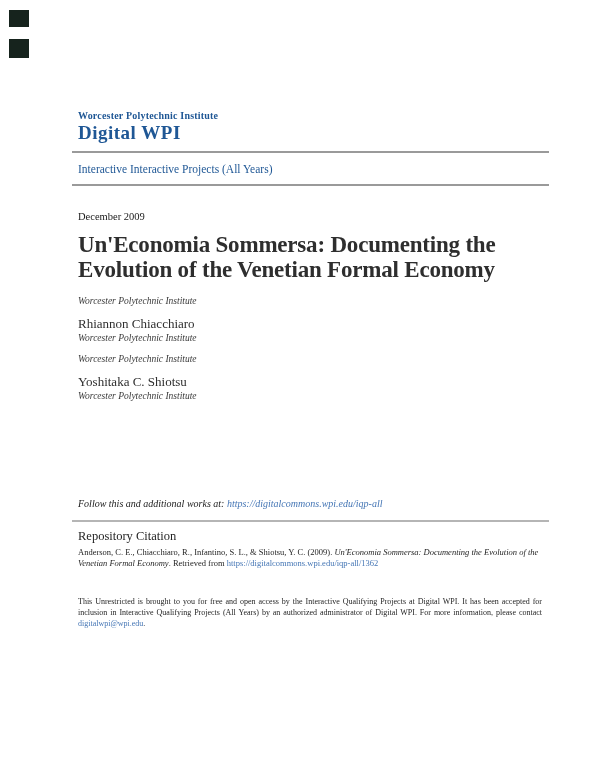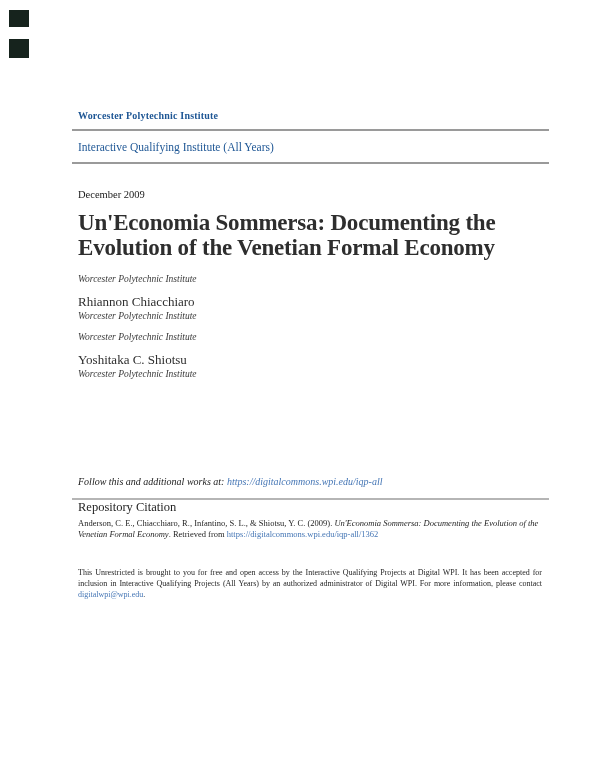--- a/index.html
+++ b/index.html
@@ -60,46 +60,47 @@
   .author-affil { font-size: 9.5px; line-height: 12px; font-style: italic; color: #3a3a3a; }
 
   .follow-line { margin-top: 94px; font-size: 10px; line-height: 15px; color: #1a1a1a; font-style: italic; }
   a.link, .link {
     color: var(--link-blue, #4576b5);
     text-decoration: none; cursor: pointer;
   }
 
   .rule3 { margin-top: 9px; border-top: 2px solid #b5b5b5; }
 
-  .citation-heading { margin-top: 0; font-size: 12.5px; line-height: 15px; color: #1f1f1f; }
+  .citation-heading { margin-top: 7px; font-size: 12.5px; line-height: 15px; color: #1f1f1f; }
   .citation-text {
     margin-top: 3px; font-size: 8.5px; line-height: 11px; color: #252525;
     max-width: 470px;
   }
   .citation-text .italic { font-style: italic; }
 
   .footer-note {
     margin-top: 27px; font-size: 8px; line-height: 11px; color: #252525;
     text-align: justify; max-width: 470px;
   }
 </style>
 </head>
 <body>
 
 <div class="corner-mark top"></div>
 <div class="corner-mark bottom"></div>
 
 <div class="content">
 
   <div class="pad institution">Worcester Polytechnic Institute</div>
+  <div class="pad site-title">Digital WPI</div>
 
   <div class="rule1"></div>
 
   <div class="nav-row">
-    <span class="pad">Interactive Qualifying Institute (All Years)</span>
+    <span class="pad">Interactive Interactive Projects (All Years)</span>
   </div>
 
   <div class="rule2"></div>
 
   <div class="pad pub-date">December 2009</div>
 
   <h1 class="pad doc-title">Un'Economia Sommersa: Documenting the Evolution of the Venetian Formal Economy</h1>
 
   <div class="pad authors">
     <div class="author">

